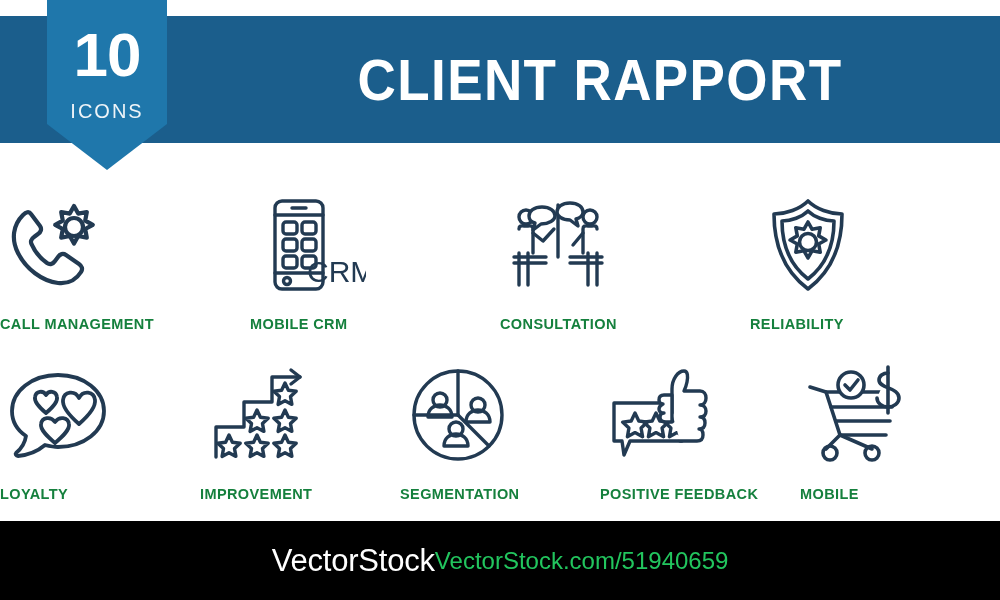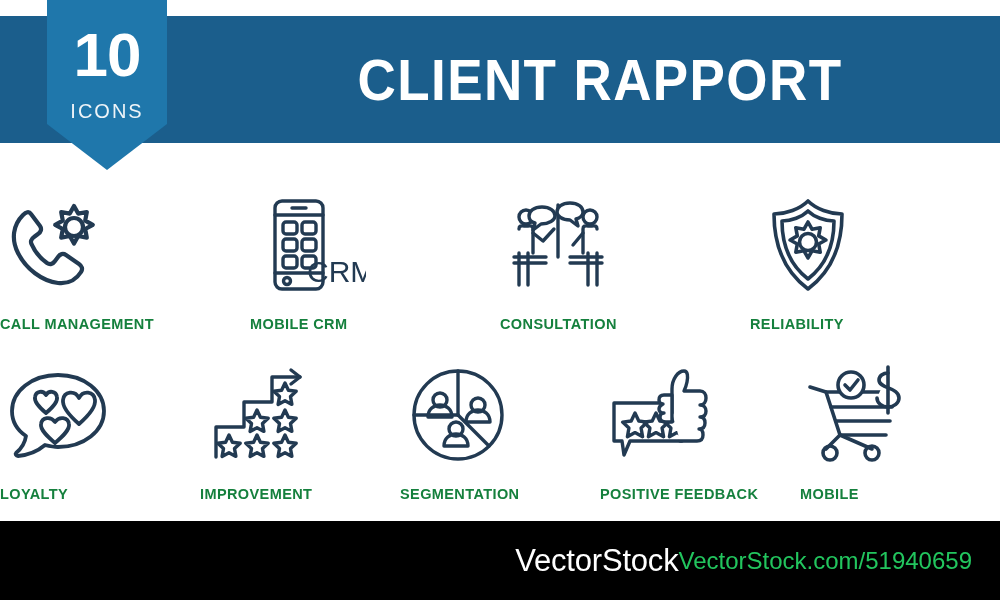--- a/index.html
+++ b/index.html
@@ -62,21 +62,21 @@
     font-weight:bold;
     letter-spacing:0.4px;
     white-space:nowrap;
     text-align:center;
   }
 
   
   .footer {
     position:absolute; left:0; top:521px; width:1000px; height:79px;
     background:#000000;
-    display:flex; align-items:center; justify-content:flex-end;
+    display:flex; align-items:center; justify-content:center;
     padding:0 28px;
   }
   .brand { color:#ffffff; font-size:31px; letter-spacing:-0.2px; }
   .url  { color:#22c55e; font-size:24px; letter-spacing:0px; }
 </style>
 </head>
 <body>
 
 <div id="stage">
 

